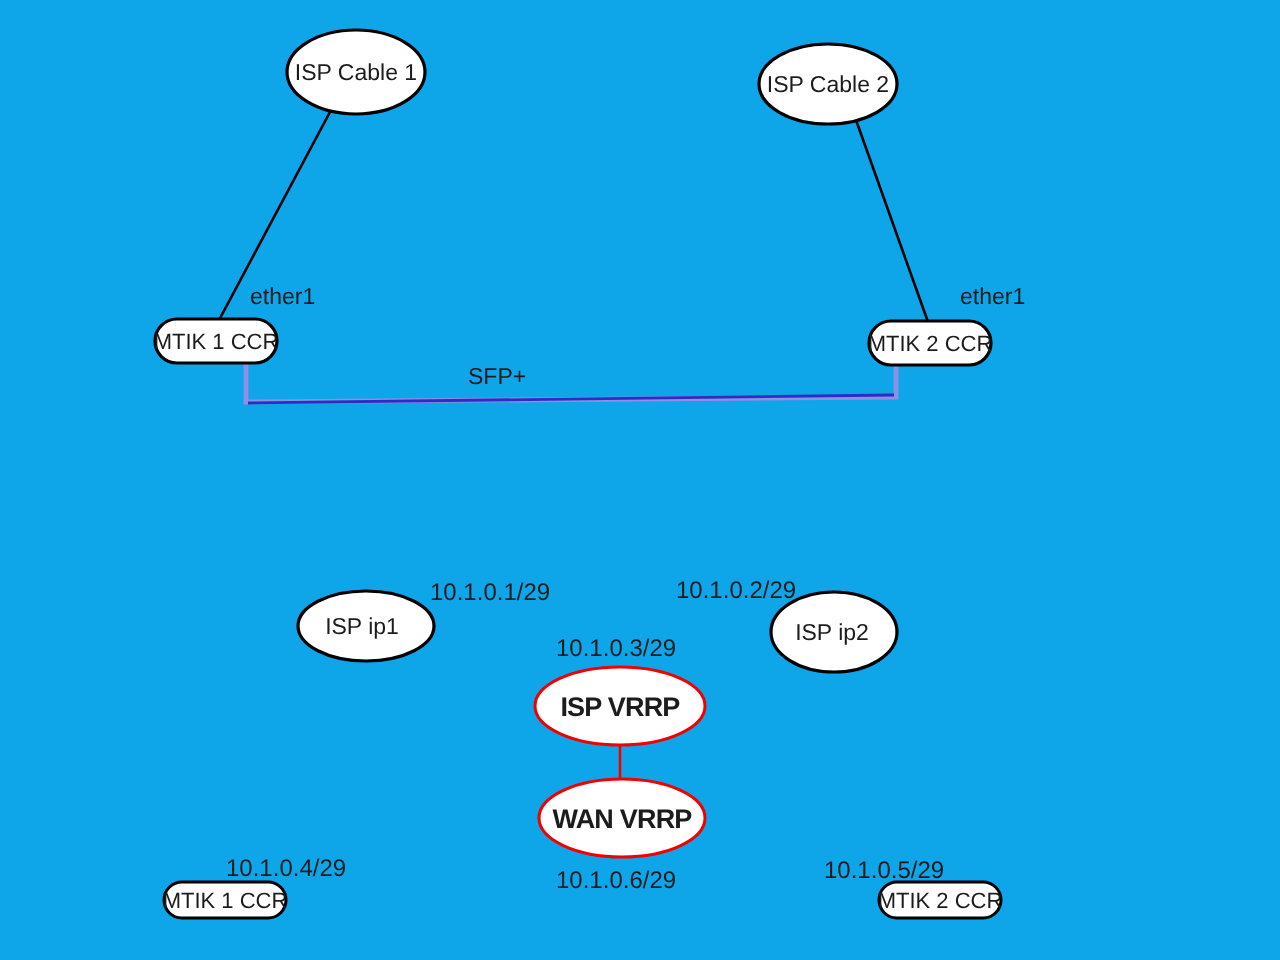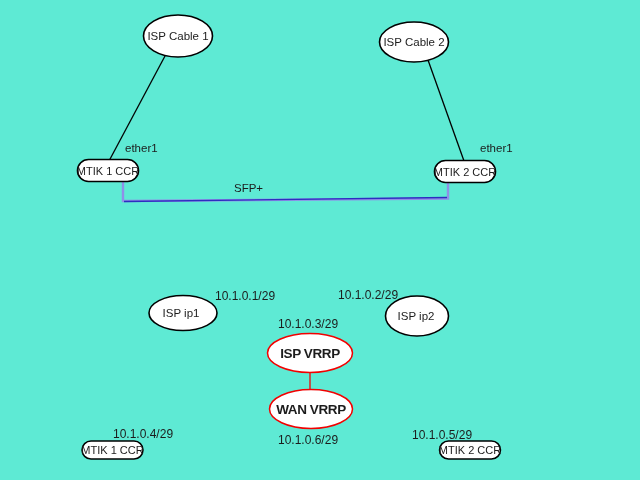--- a/index.html
+++ b/index.html
@@ -5,21 +5,21 @@
   html, body {
     margin: 0;
     padding: 0;
     background: #ffffff;
     font-family: "Liberation Sans", sans-serif;
   }
   .canvas {
     position: relative;
     width: 640px;
     height: 480px;
-    background: #5eead4;
+    background: #0ea5e9;
     overflow: hidden;
   }
   svg text {
     font-family: "Liberation Sans", "DejaVu Sans", sans-serif;
     fill: #1c1c1c;
   }
   .node-label   { font-size: 11.5px; }
   .box-label    { font-size: 11px; }
   .port-label   { font-size: 11.5px; }
   .ip-label     { font-size: 12px; }

